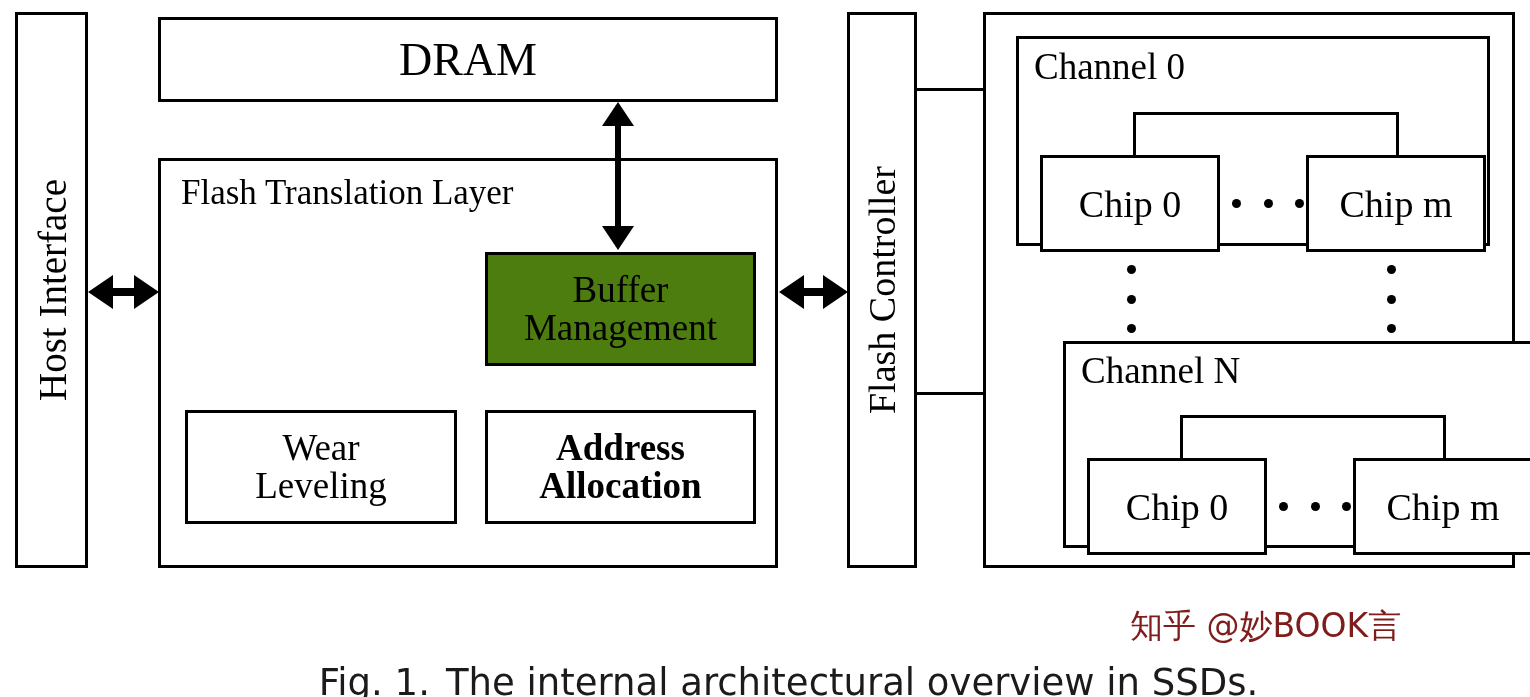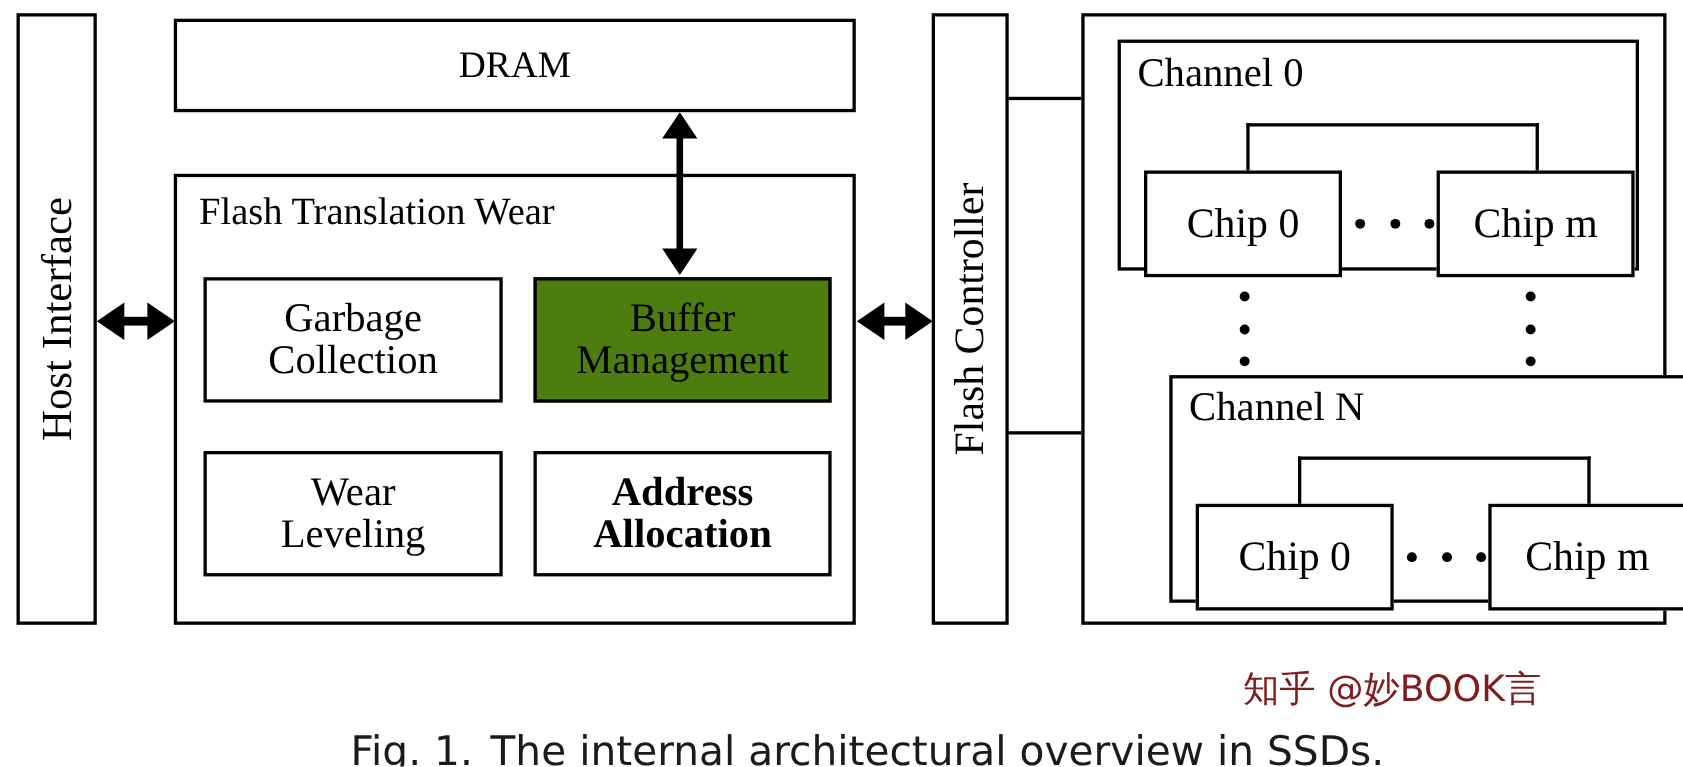--- a/index.html
+++ b/index.html
@@ -175,30 +175,26 @@
     <div class="vert-label" style="font-size:39px;">Host Interface</div>
   </div>
 
   <div class="arrow-h" style="left:88px; top:275px; width:71px;">
     <div class="head-l"></div>
     <div class="shaft"></div>
     <div class="head-r"></div>
   </div>
 
   <div class="box" style="left:158px; top:17px; width:620px; height:85px;">
-    <div class="ctr-label" style="font-size:34px;">DRAM</div>
+    <div class="ctr-label" style="font-size:46px;">DRAM</div>
   </div>
 
   <div class="box" style="left:158px; top:158px; width:620px; height:410px;">
-    <div class="tl-label" style="left:20px; top:12px; font-size:35px;">Flash Translation Wear</div>
-
-    <div class="box" style="left:24px; top:91px; width:272px; height:114px;">
-      <div class="ctr-label" style="font-size:37px;">Garbage
-Collection</div>
-    </div>
+    <div class="tl-label" style="left:20px; top:12px; font-size:35px;">Flash Translation Layer</div>
+
 
     <div class="box filled" style="left:324px; top:91px; width:271px; height:114px;">
       <div class="ctr-label" style="font-size:37px;">Buffer
 Management</div>
     </div>
 
     <div class="box" style="left:24px; top:249px; width:272px; height:114px;">
       <div class="ctr-label" style="font-size:37px;">Wear
 Leveling</div>
     </div>

